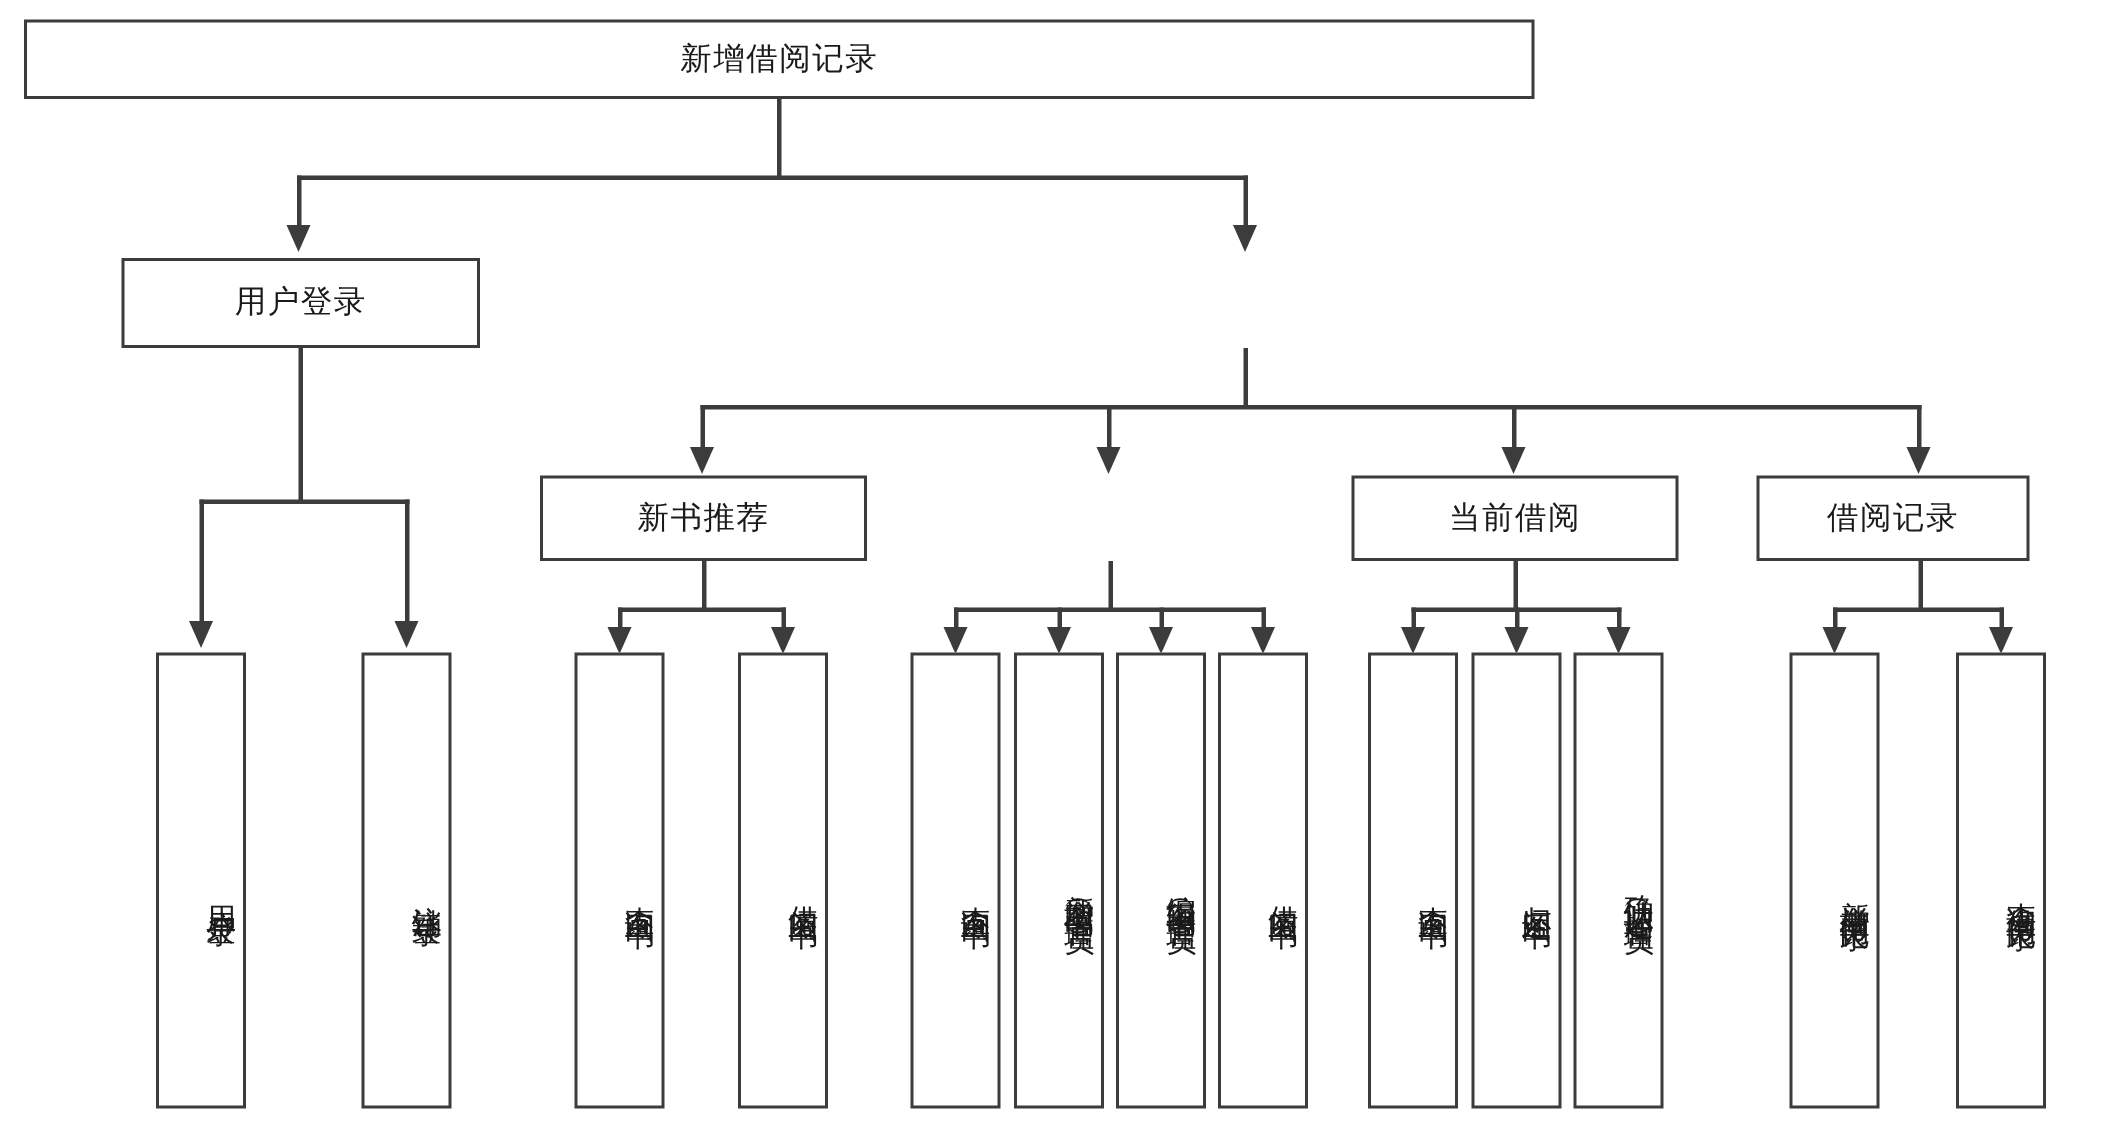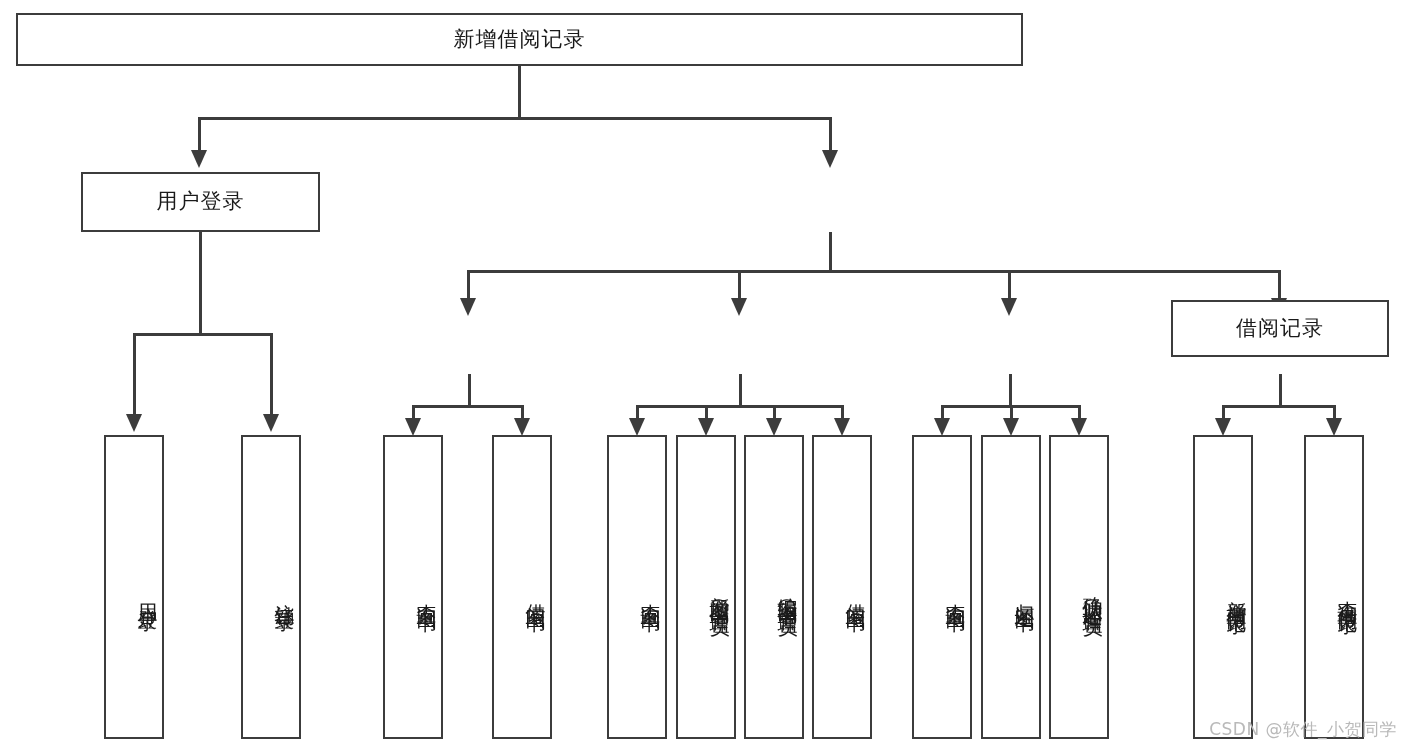--- a/index.html
+++ b/index.html
@@ -103,21 +103,27 @@
   <div class="edge h" style="left:467px; top:270px; width:814px;"></div>
   <div class="edge v" style="left:467px; top:270px; height:31px;"></div>
   <div class="arrow" style="left:460px; top:298px;"></div>
   <div class="edge v" style="left:738px; top:270px; height:31px;"></div>
   <div class="arrow" style="left:731px; top:298px;"></div>
   <div class="edge v" style="left:1008px; top:270px; height:31px;"></div>
   <div class="arrow" style="left:1001px; top:298px;"></div>
   <div class="edge v" style="left:1278px; top:270px; height:31px;"></div>
   <div class="arrow" style="left:1271px; top:298px;"></div>
 
-  <div class="node horiz" style="left:1171px; top:300px; width:218px; height:57px;">
+  <div class="node horiz" style="left:360px; top:317px; width:218px; height:57px;">
+    <span class="lbl">新书推荐</span>
+  </div>
+  <div class="node horiz" style="left:901px; top:317px; width:218px; height:57px;">
+    <span class="lbl">当前借阅</span>
+  </div>
+  <div class="node horiz" style="left:1171px; top:317px; width:182px; height:57px;">
     <span class="lbl">借阅记录</span>
   </div>
 
   <div class="edge v" style="left:468px; top:374px; height:33px;"></div>
   <div class="edge h" style="left:412px; top:405px; width:112px;"></div>
   <div class="edge v" style="left:412px; top:405px; height:16px;"></div>
   <div class="arrow" style="left:405px; top:418px;"></div>
   <div class="edge v" style="left:521px; top:405px; height:16px;"></div>
   <div class="arrow" style="left:514px; top:418px;"></div>
 
@@ -185,15 +191,14 @@
     <span class="lbl">确认归还（管理员）</span>
   </div>
 
   <div class="node vert" style="left:1193px; top:435px; width:60px; height:304px;">
     <span class="lbl">新增借阅记录</span>
   </div>
   <div class="node vert" style="left:1304px; top:435px; width:60px; height:304px;">
     <span class="lbl">查询借阅记录</span>
   </div>
 
-  <div id="watermark">CSDN @软件_小贺同学</div>
 
 </div>
 
 </body></html>

